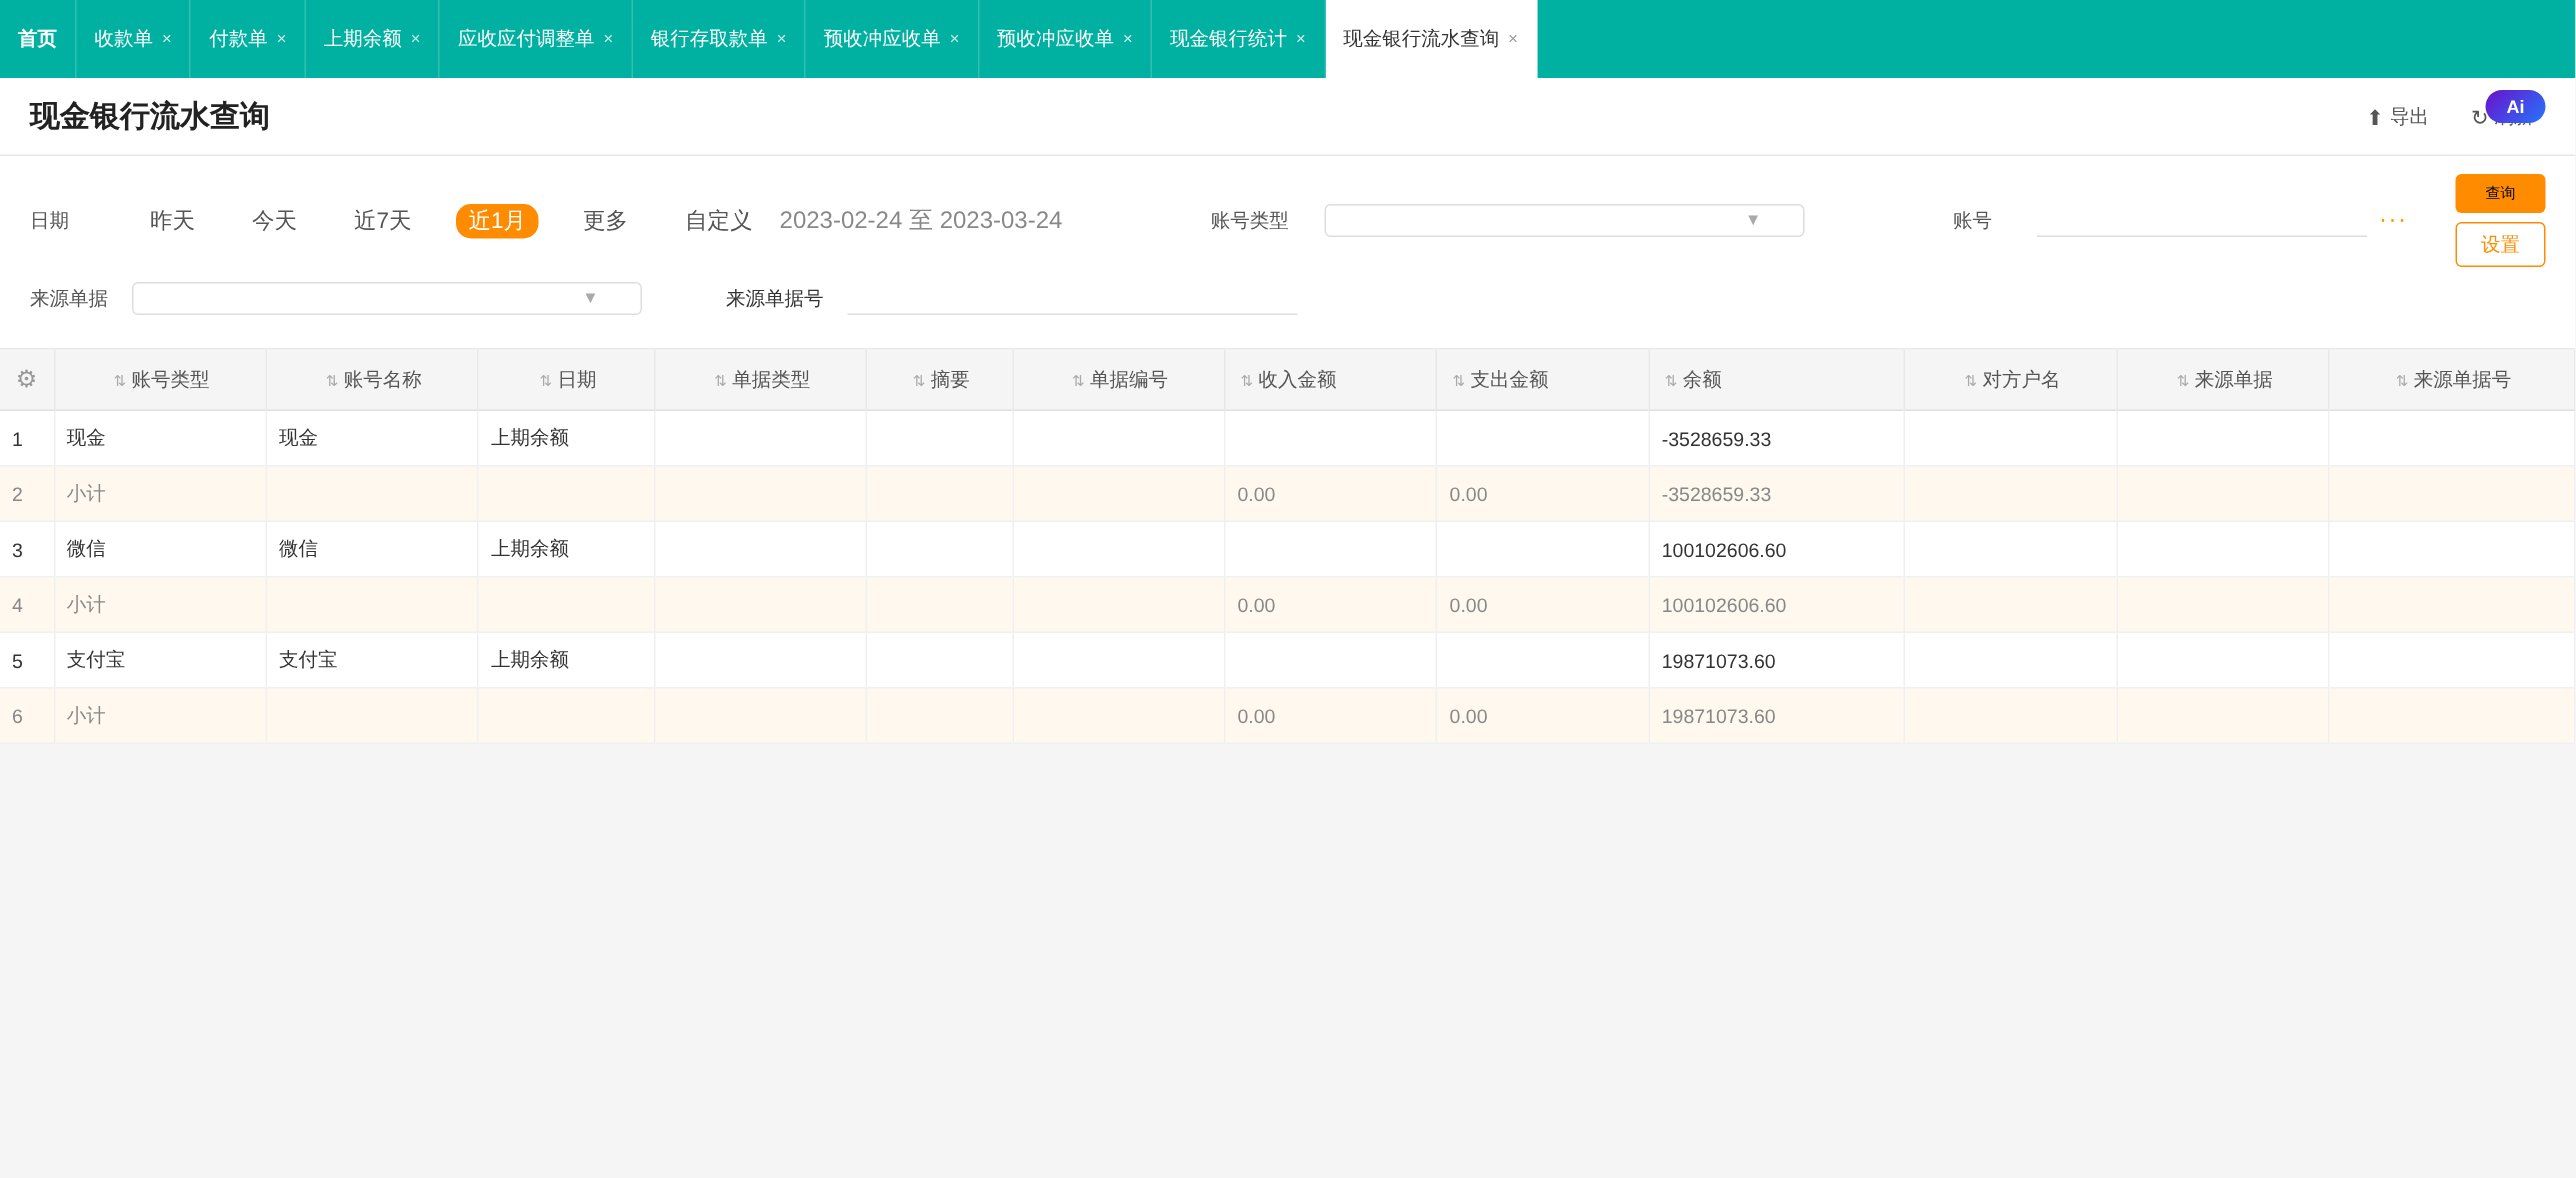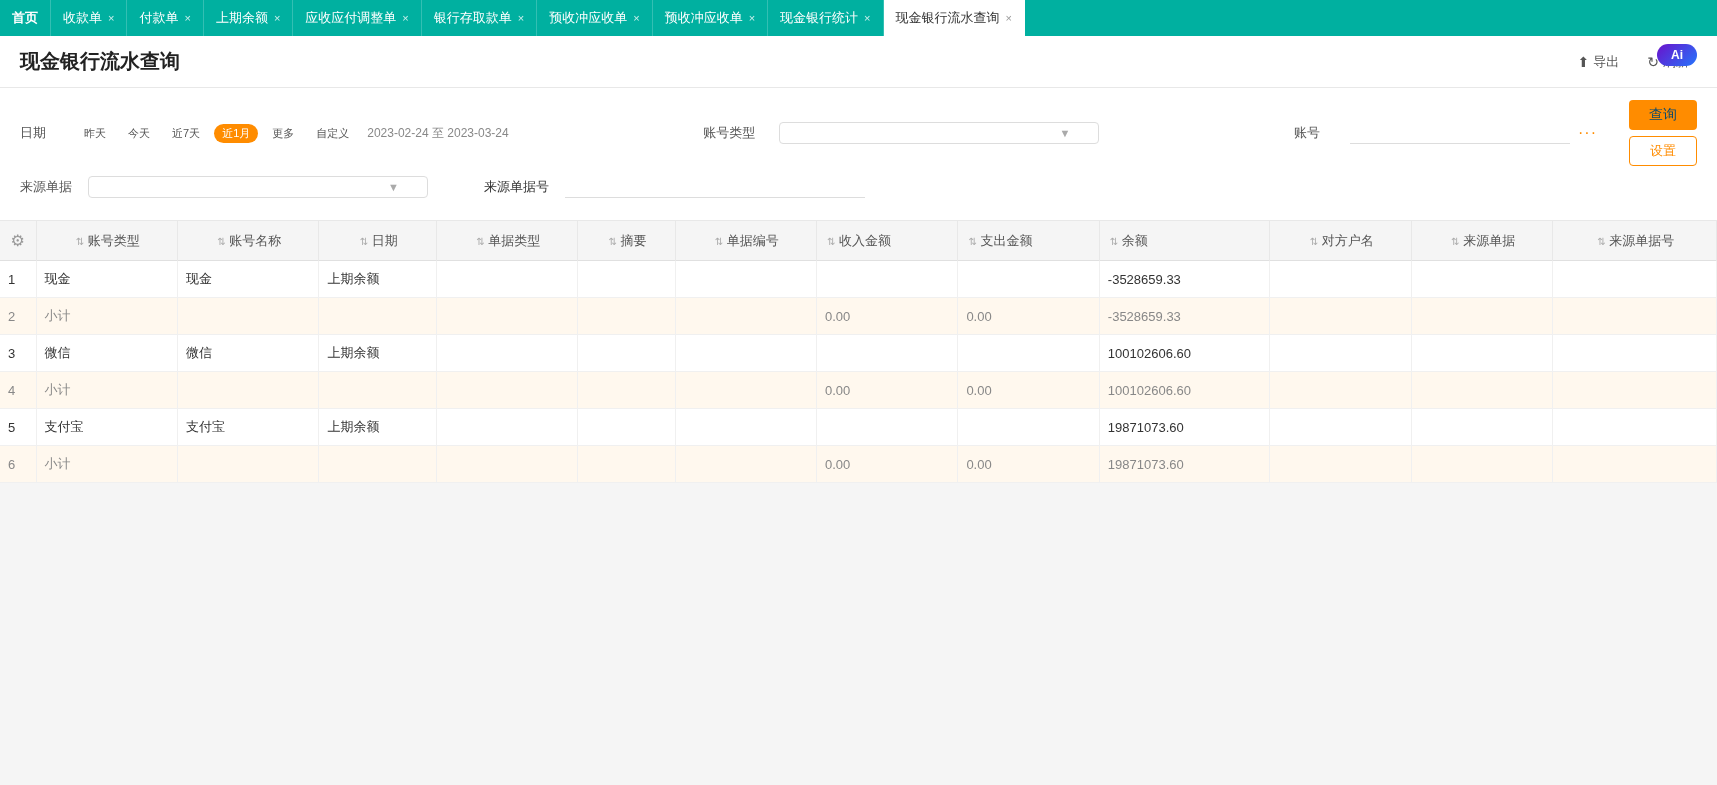--- a/index.html
+++ b/index.html
@@ -3,21 +3,21 @@
   <meta charset="utf-8">
   <style>
     * { box-sizing: border-box; margin: 0; padding: 0; }
     body { font-family: 'Microsoft YaHei', Arial, sans-serif; font-size: 13px; background: #f5f5f5; color: #333; }
 
     
     .top-nav {
       background: #00b0a0;
       display: flex;
       align-items: stretch;
-      height: 36px;
+      height: 52px;
       overflow: hidden;
     }
     .nav-tab {
       display: flex;
       align-items: center;
       padding: 0 12px;
       color: #fff;
       font-size: 13px;
       cursor: pointer;
       white-space: nowrap;
@@ -105,30 +105,31 @@
     }
     .filter-date-options {
       display: flex;
       align-items: center;
       gap: 6px;
     }
     .date-opt {
       padding: 2px 8px;
       border-radius: 4px;
       cursor: pointer;
-      font-size: 11px;
+      font-size: 15px;
       color: #555;
+      margin-left: 16px;
     }
     .date-opt.active {
       background: #ff8c00;
       color: #fff;
       border-radius: 10px;
     }
     .date-range {
-      font-size: 12px;
+      font-size: 16px;
       color: #888;
       margin-left: 4px;
       text-align: right;
     }
     .filter-select {
       border: 1px solid #ddd;
       border-radius: 4px;
       padding: 4px 28px 4px 8px;
       font-size: 13px;
       color: #333;
@@ -156,26 +157,26 @@
       text-align: center;
       padding: 6px;
       color: #00b0a0;
       cursor: pointer;
       font-size: 13px;
     }
 
     
     .btn-query {
       background: #ff8c00;
-      color: #0c4a6e;
+      color: #000000;
       border: none;
       border-radius: 4px;
       padding: 6px 20px;
       cursor: pointer;
-      font-size: 14px;
+      font-size: 10px;
     }
     .btn-settings {
       background: #fff;
       color: #ff8c00;
       border: 1px solid #ff8c00;
       border-radius: 4px;
       padding: 5px 14px;
       cursor: pointer;
       font-size: 13px;
     }

